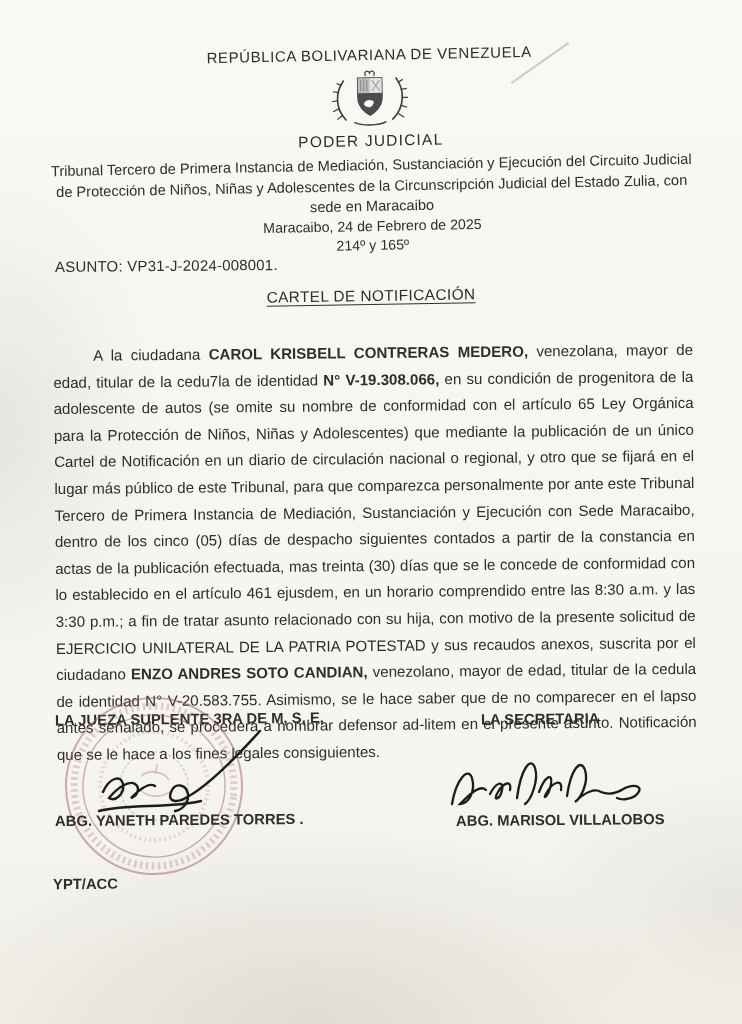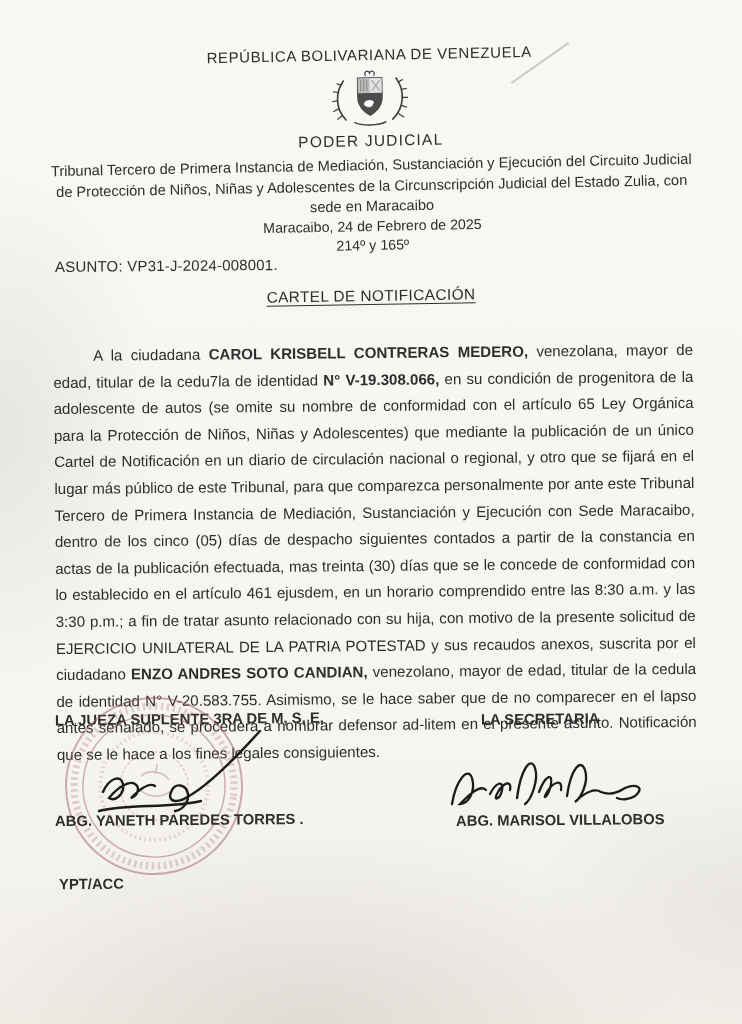--- a/index.html
+++ b/index.html
@@ -39,21 +39,21 @@
   }
   .b{font-weight:bold;}
   
   .judge-role{position:absolute;left:55px;top:711px;font-size:14.8px;font-weight:bold;transform:rotate(-0.6deg);}
   .secretary-role{position:absolute;left:481px;top:711px;font-size:14.8px;font-weight:bold;transform:rotate(-0.6deg);}
   .stamp{position:absolute;left:60px;top:692px;width:188px;height:188px;opacity:.5;transform:rotate(8deg);}
   .judge-sig{position:absolute;left:88px;top:726px;width:180px;height:96px;}
   .secretary-sig{position:absolute;left:445px;top:748px;width:206px;height:70px;}
   .judge-name{position:absolute;left:55px;top:812px;font-size:14.8px;font-weight:bold;transform:rotate(-0.5deg);}
   .secretary-name{position:absolute;left:456px;top:812px;font-size:14.8px;font-weight:bold;transform:rotate(-0.5deg);}
-  .initials{position:absolute;left:59px;top:876px;font-size:14.8px;font-weight:bold;transform:rotate(-0.4deg);}
+  .initials{position:absolute;left:53px;top:876px;font-size:14.8px;font-weight:bold;transform:rotate(-0.4deg);}
   svg{display:block;}
 </style>
 </head>
 <body>
 
 <div class="sheet">
 
   <div class="artifact"></div>
 
   <div class="header">

